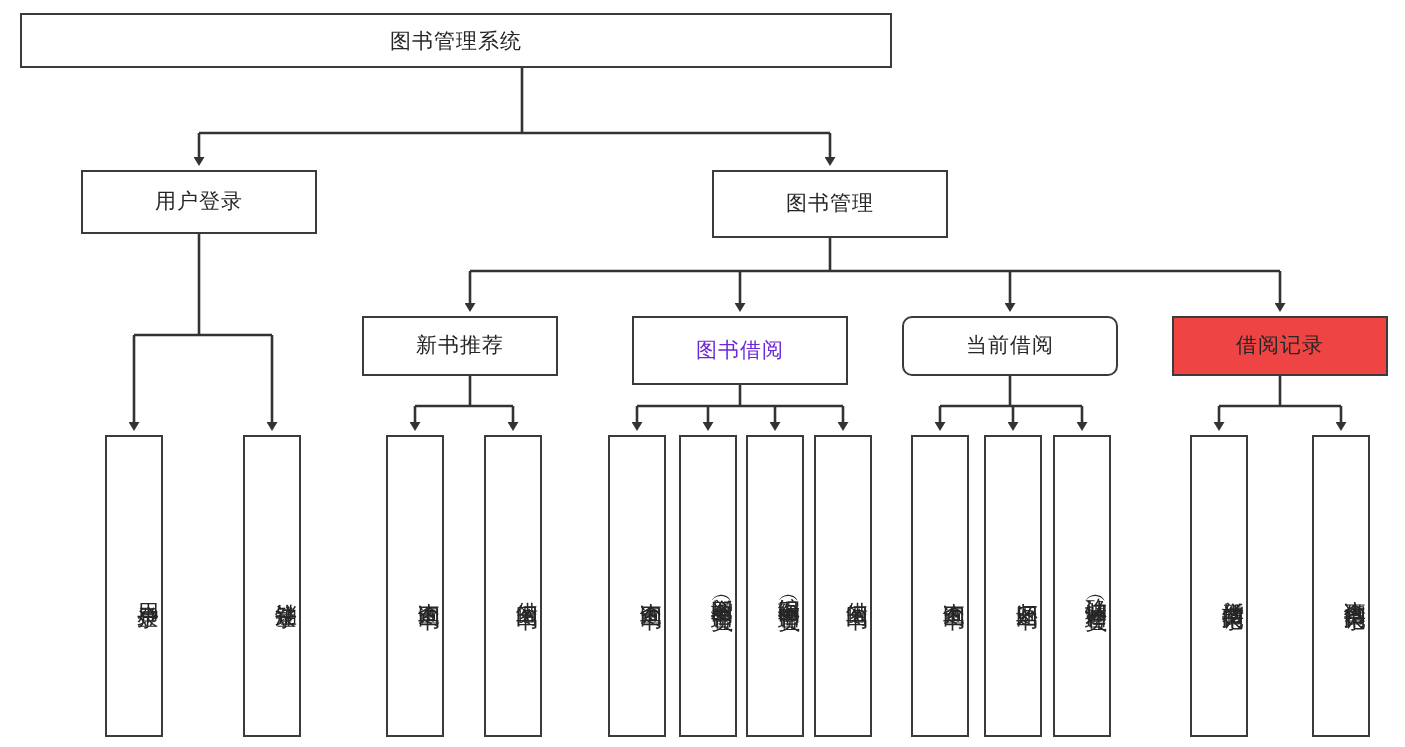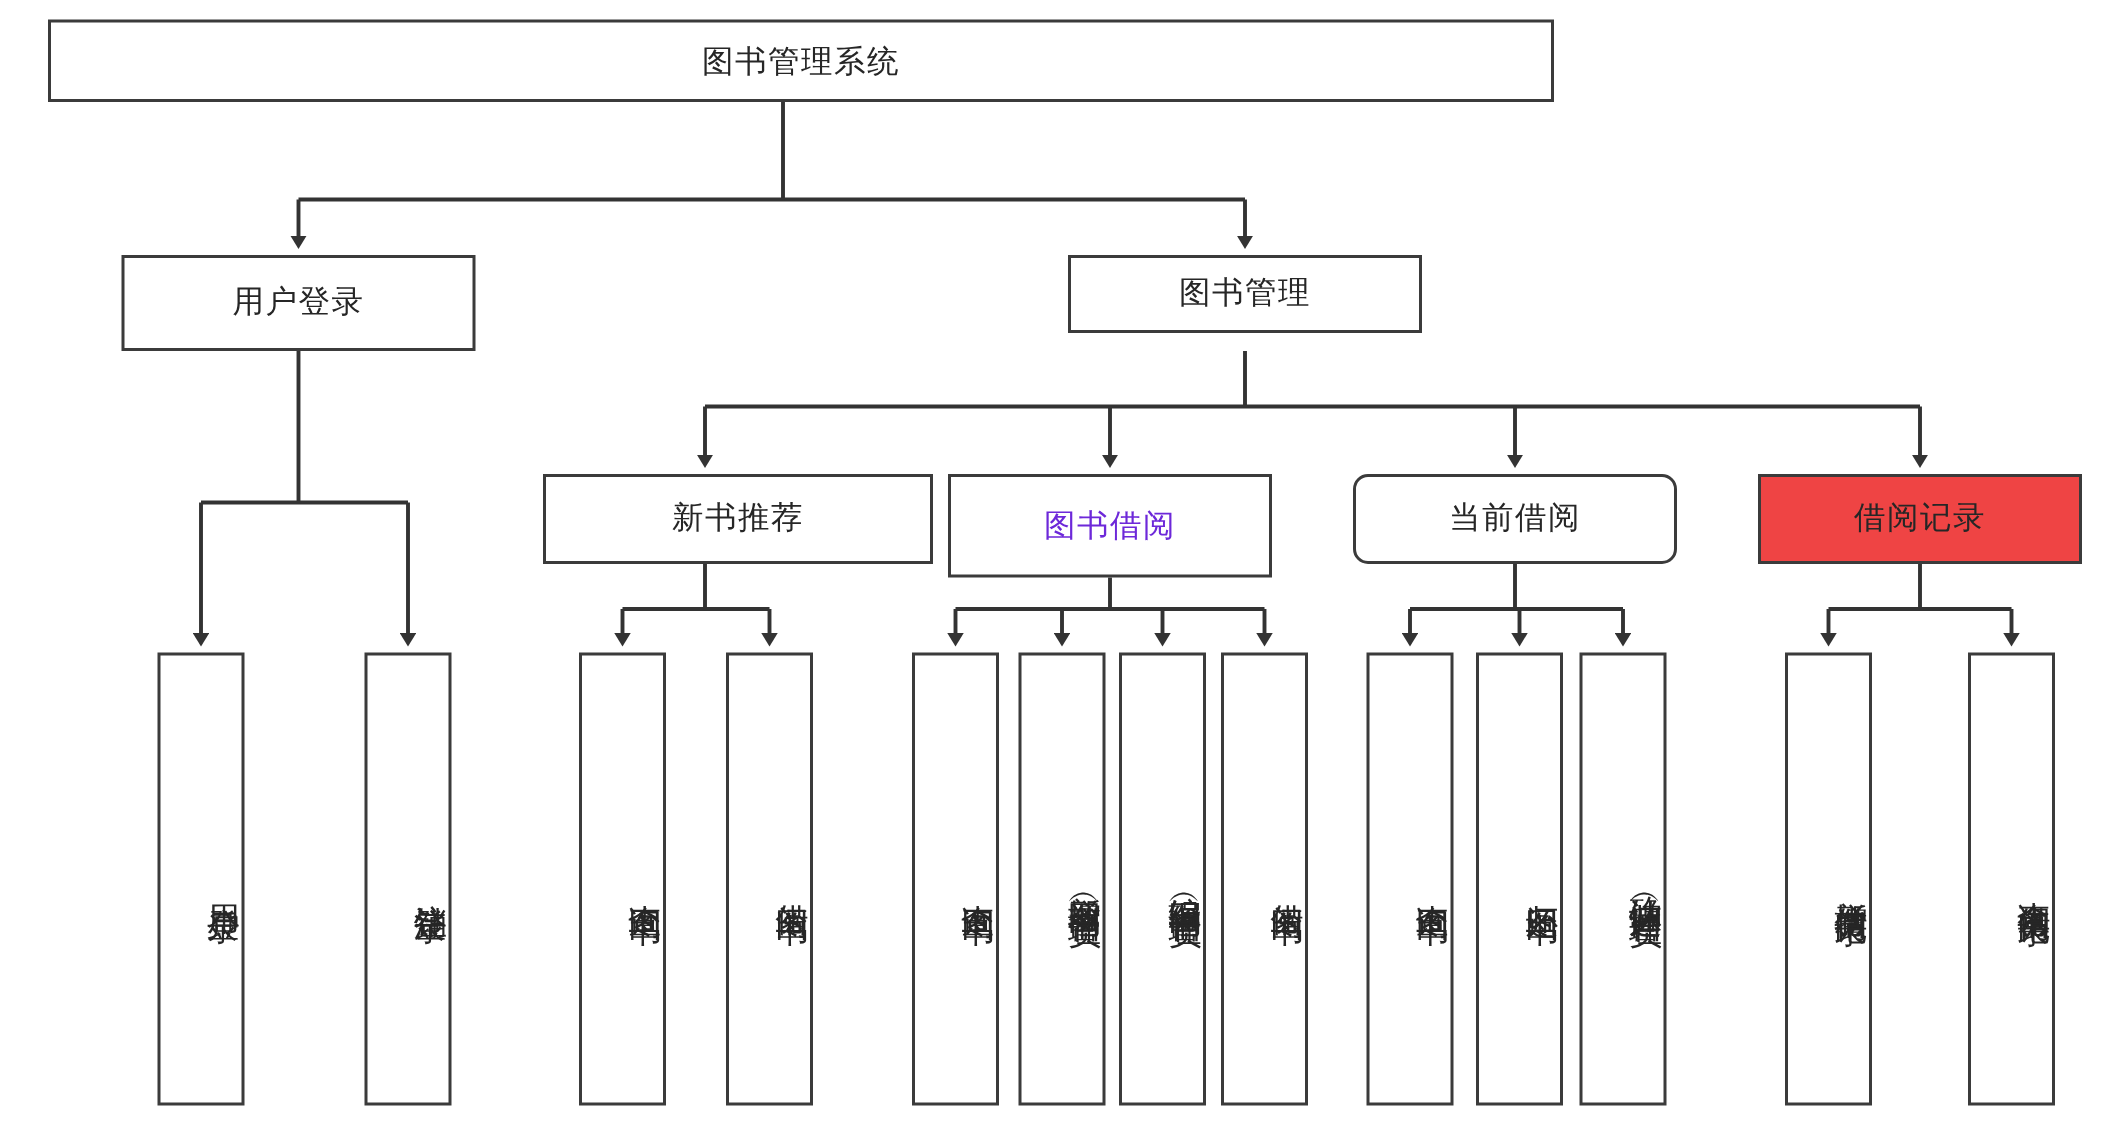--- a/index.html
+++ b/index.html
@@ -118,32 +118,32 @@
       <path d="M1013,406 L1013,423" marker-end="url(#arrow)"></path>
       <path d="M1082,406 L1082,423" marker-end="url(#arrow)"></path>
 
       <path d="M1280,376 L1280,406"></path>
       <path d="M1219,406 L1341,406"></path>
       <path d="M1219,406 L1219,423" marker-end="url(#arrow)"></path>
       <path d="M1341,406 L1341,423" marker-end="url(#arrow)"></path>
     </g>
   </svg>
 
-  <div class="node node-root" style="left: 32px; top: 13px; width: 1004px; height: 55px; border-color: rgb(59, 59, 59); background: rgb(255, 255, 255); color: rgb(38, 38, 38);">
+  <div class="node node-root" style="left: 20px; top: 13px; width: 872px; height: 55px; border-color: rgb(59, 59, 59); background: rgb(255, 255, 255); color: rgb(38, 38, 38);">
     <span>图书管理系统</span>
   </div>
 
   <div class="node node-h" style="left: 81px; top: 170px; width: 236px; height: 64px; border-color: rgb(59, 59, 59); background: rgb(255, 255, 255); color: rgb(38, 38, 38);">
     <span>用户登录</span>
   </div>
-  <div class="node node-h" style="left: 712px; top: 170px; width: 236px; height: 52px; border-color: rgb(59, 59, 59); background: rgb(255, 255, 255); color: rgb(38, 38, 38);">
+  <div class="node node-h" style="left: 712px; top: 170px; width: 236px; height: 68px; border-color: rgb(59, 59, 59); background: rgb(255, 255, 255); color: rgb(38, 38, 38);">
     <span>图书管理</span>
   </div>
 
-  <div class="node node-h" style="left: 362px; top: 316px; width: 260px; height: 60px; border-color: rgb(59, 59, 59); background: rgb(255, 255, 255); color: rgb(38, 38, 38);">
+  <div class="node node-h" style="left: 362px; top: 316px; width: 196px; height: 60px; border-color: rgb(59, 59, 59); background: rgb(255, 255, 255); color: rgb(38, 38, 38);">
     <span>新书推荐</span>
   </div>
   <div class="node node-h" style="left: 632px; top: 316px; width: 216px; height: 69px; border-color: rgb(59, 59, 59); background: rgb(255, 255, 255); color: #6d28d9;">
     <span>图书借阅</span>
   </div>
   <div class="node node-h" style="left: 902px; top: 316px; width: 216px; height: 60px; border-color: rgb(59, 59, 59); background: rgb(255, 255, 255); color: rgb(38, 38, 38); border-radius: 10px;">
     <span>当前借阅</span>
   </div>
   <div class="node node-h" style="left: 1172px; top: 316px; width: 216px; height: 60px; border-color: rgb(59, 59, 59); background: #ef4444; color: rgb(38, 38, 38);">
     <span>借阅记录</span>

